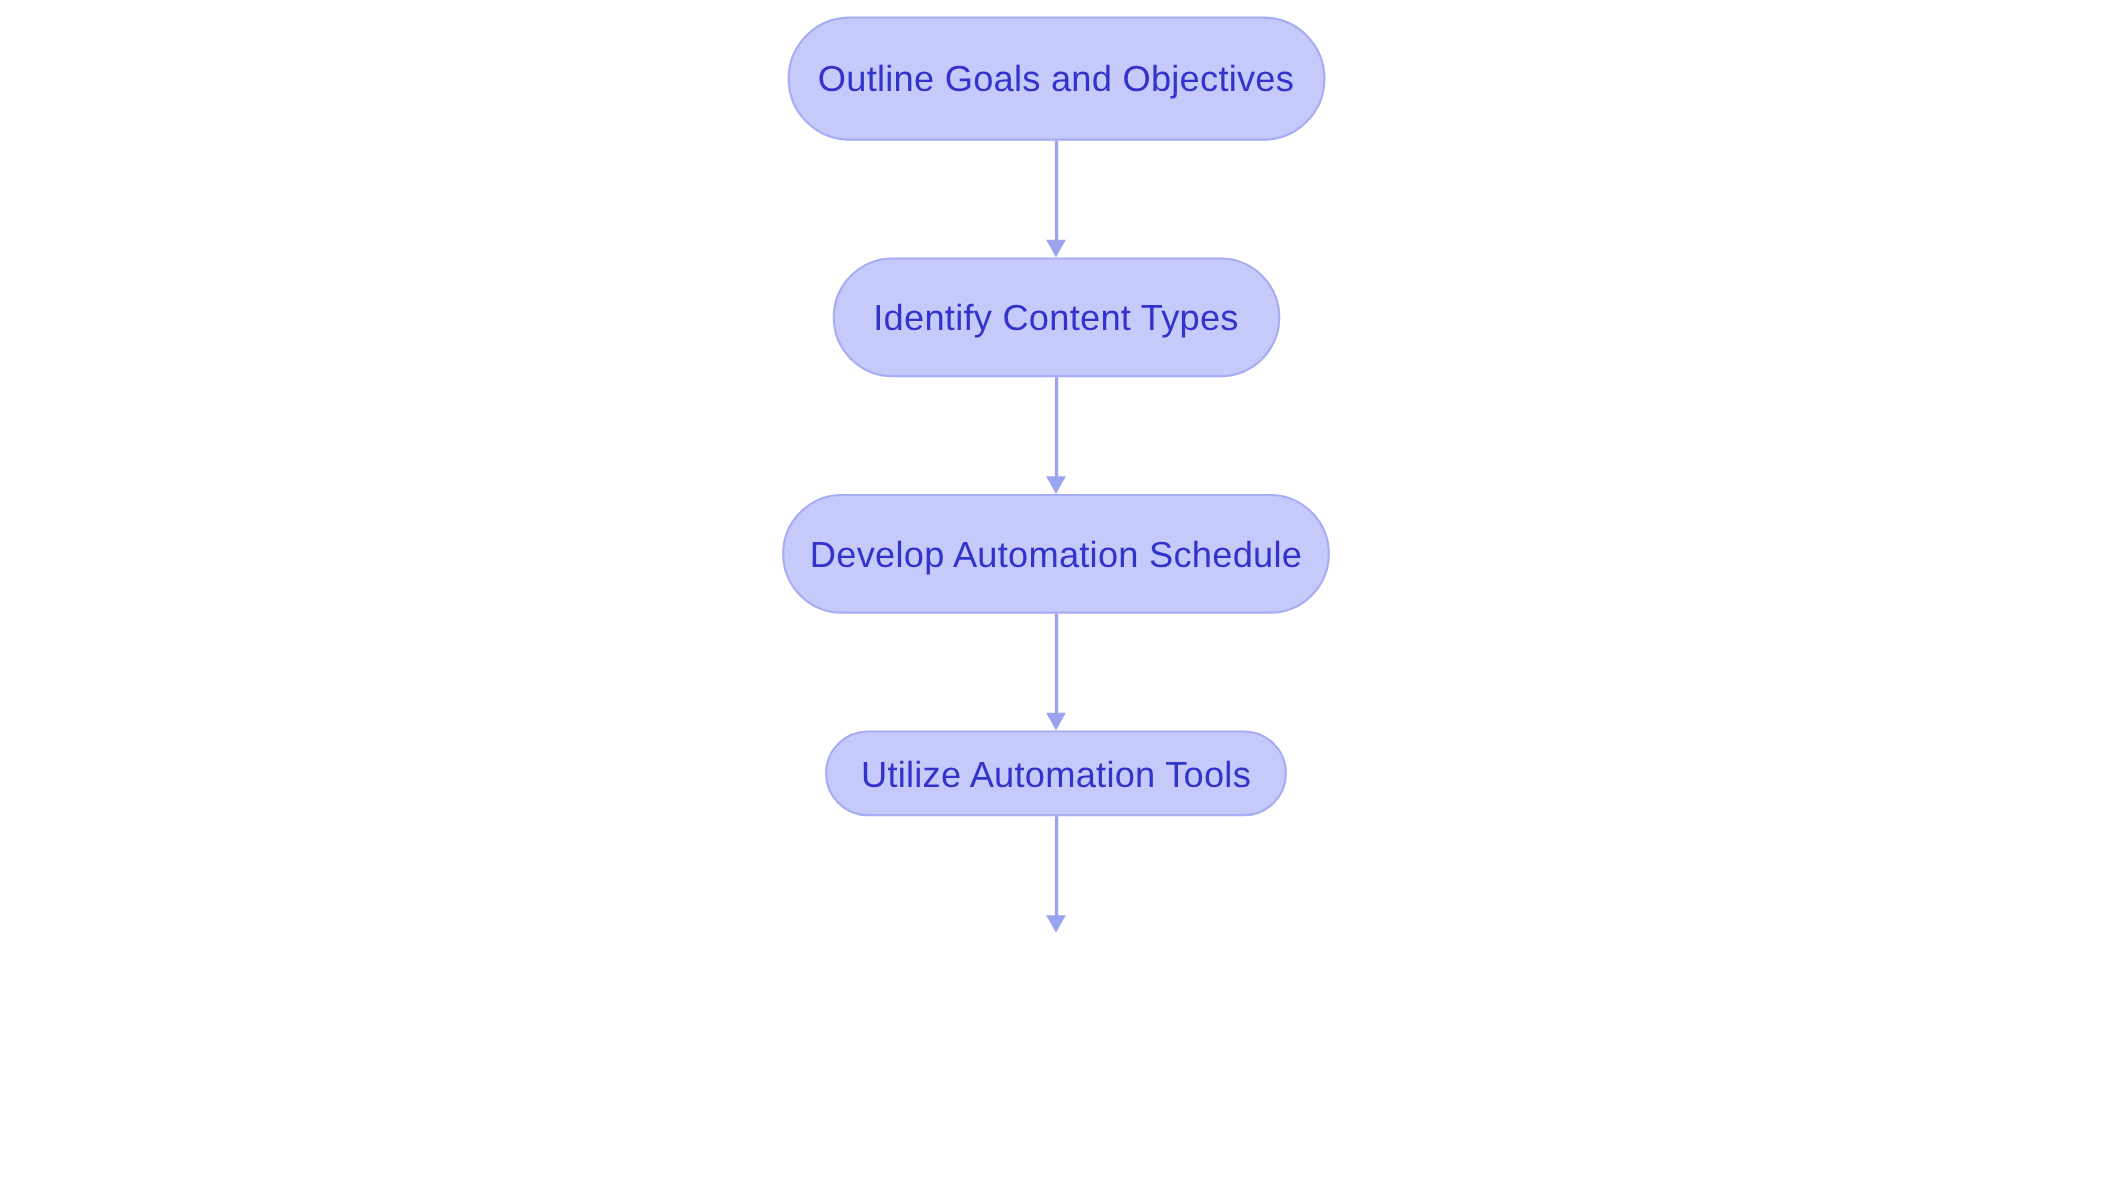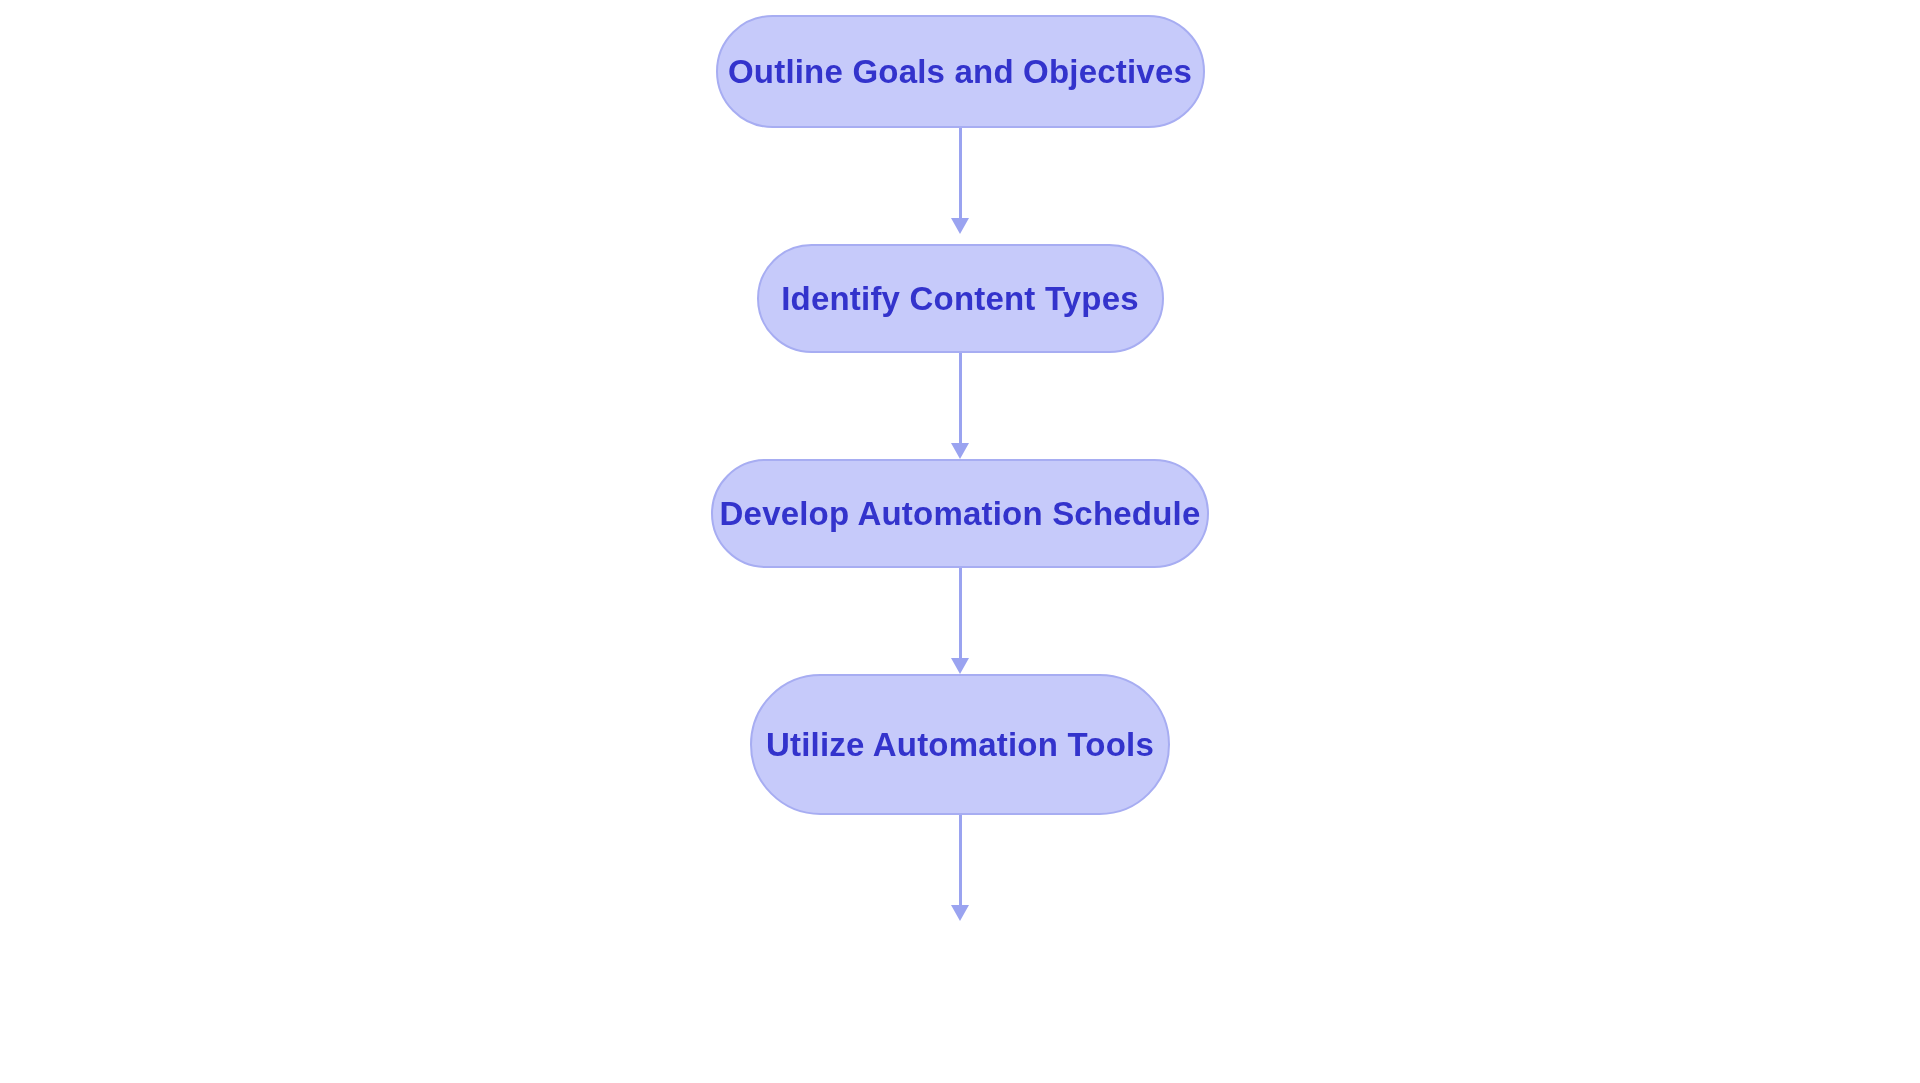--- a/index.html
+++ b/index.html
@@ -34,31 +34,31 @@
     border: 2px solid #a7adf2;
     border-radius: 9999px;
     padding: 0 54px;
     height: 113px;
   }
 
   .flow-node .node-label {
     color: #3333cc;
     font-family: "Liberation Sans", sans-serif;
     font-size: 33px;
-    font-weight: 700;
+    font-weight: 400;
     letter-spacing: 0.2px;
     line-height: 1;
     white-space: nowrap;
   }
 
   
   .flow-node.w-n1 { width: 489px; }
-  .flow-node.w-n2 { width: 407px; height: 109px; margin-top: 10px; }
+  .flow-node.w-n2 { width: 407px; height: 109px; }
   .flow-node.w-n3 { width: 498px; height: 109px; }
-  .flow-node.w-n4 { width: 420px; height: 141px; }
+  .flow-node.w-n4 { width: 420px; height: 78px; }
   .flow-node.w-n5 { width: 498px; height: 109px; }
 
   .connector {
     position: relative;
     width: 20px;
     height: 106px;
     display: flex;
     flex-direction: column;
     align-items: center;
     justify-content: flex-start;

